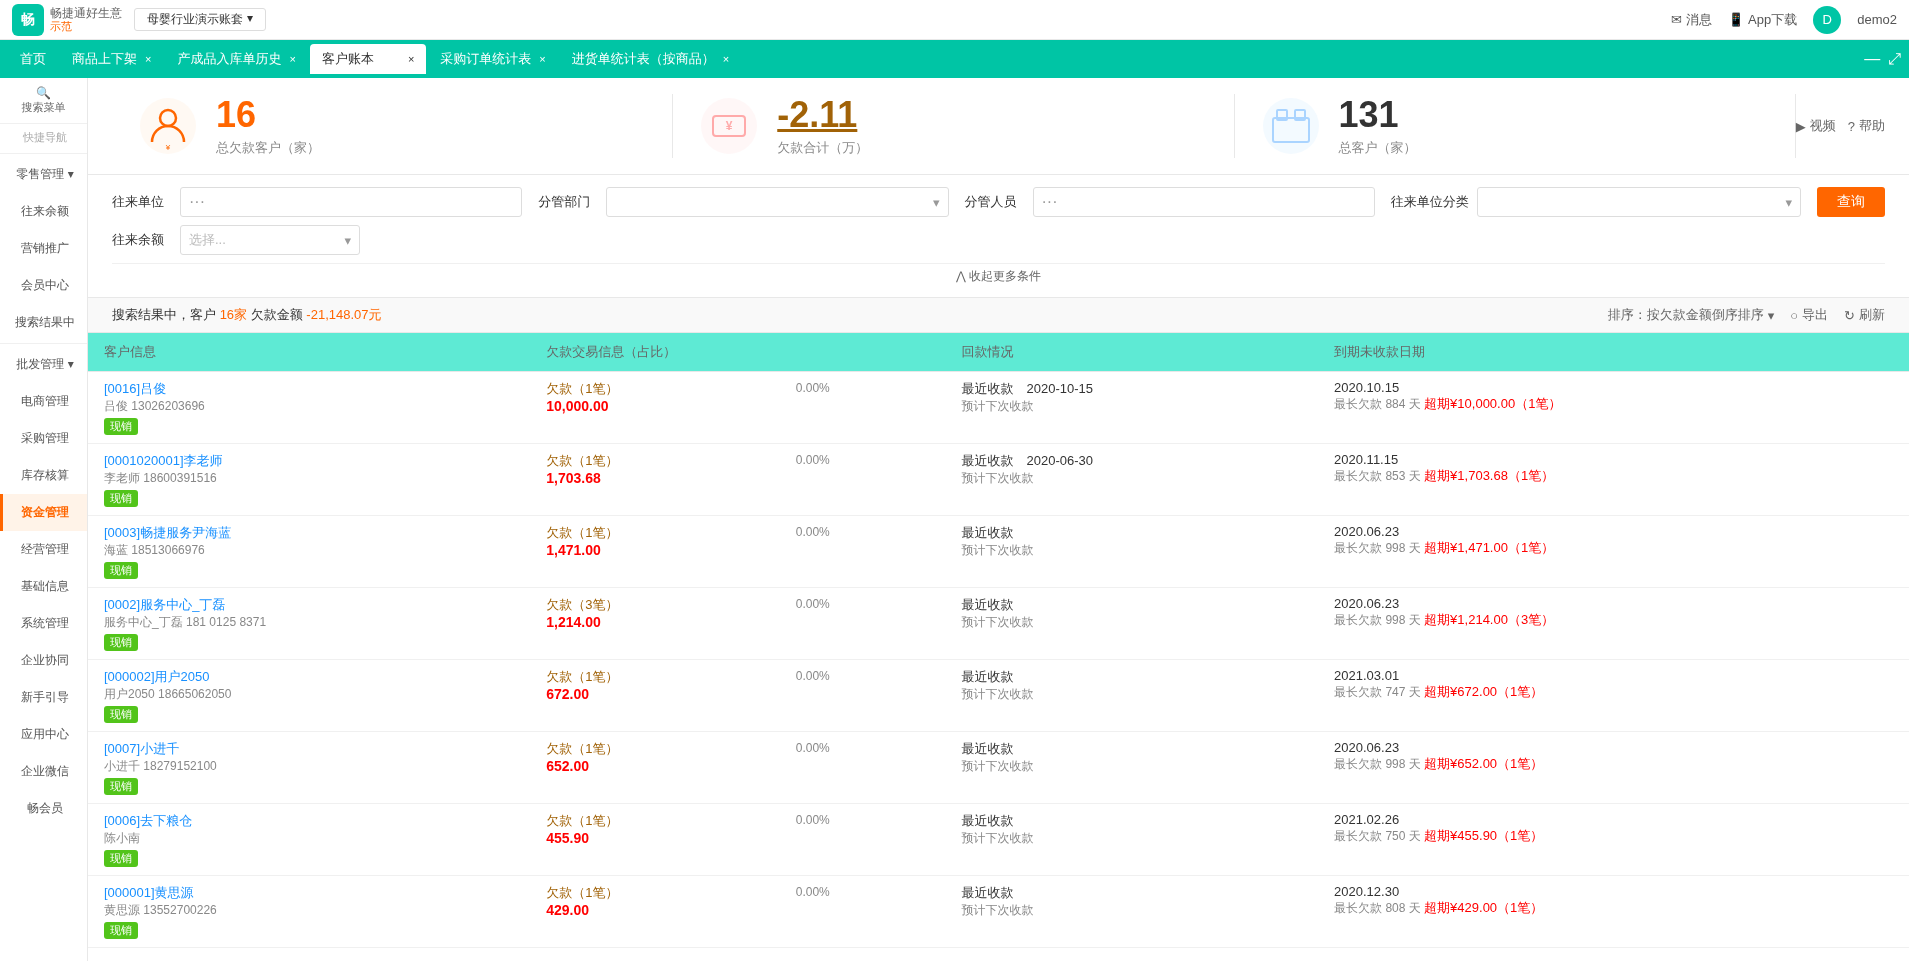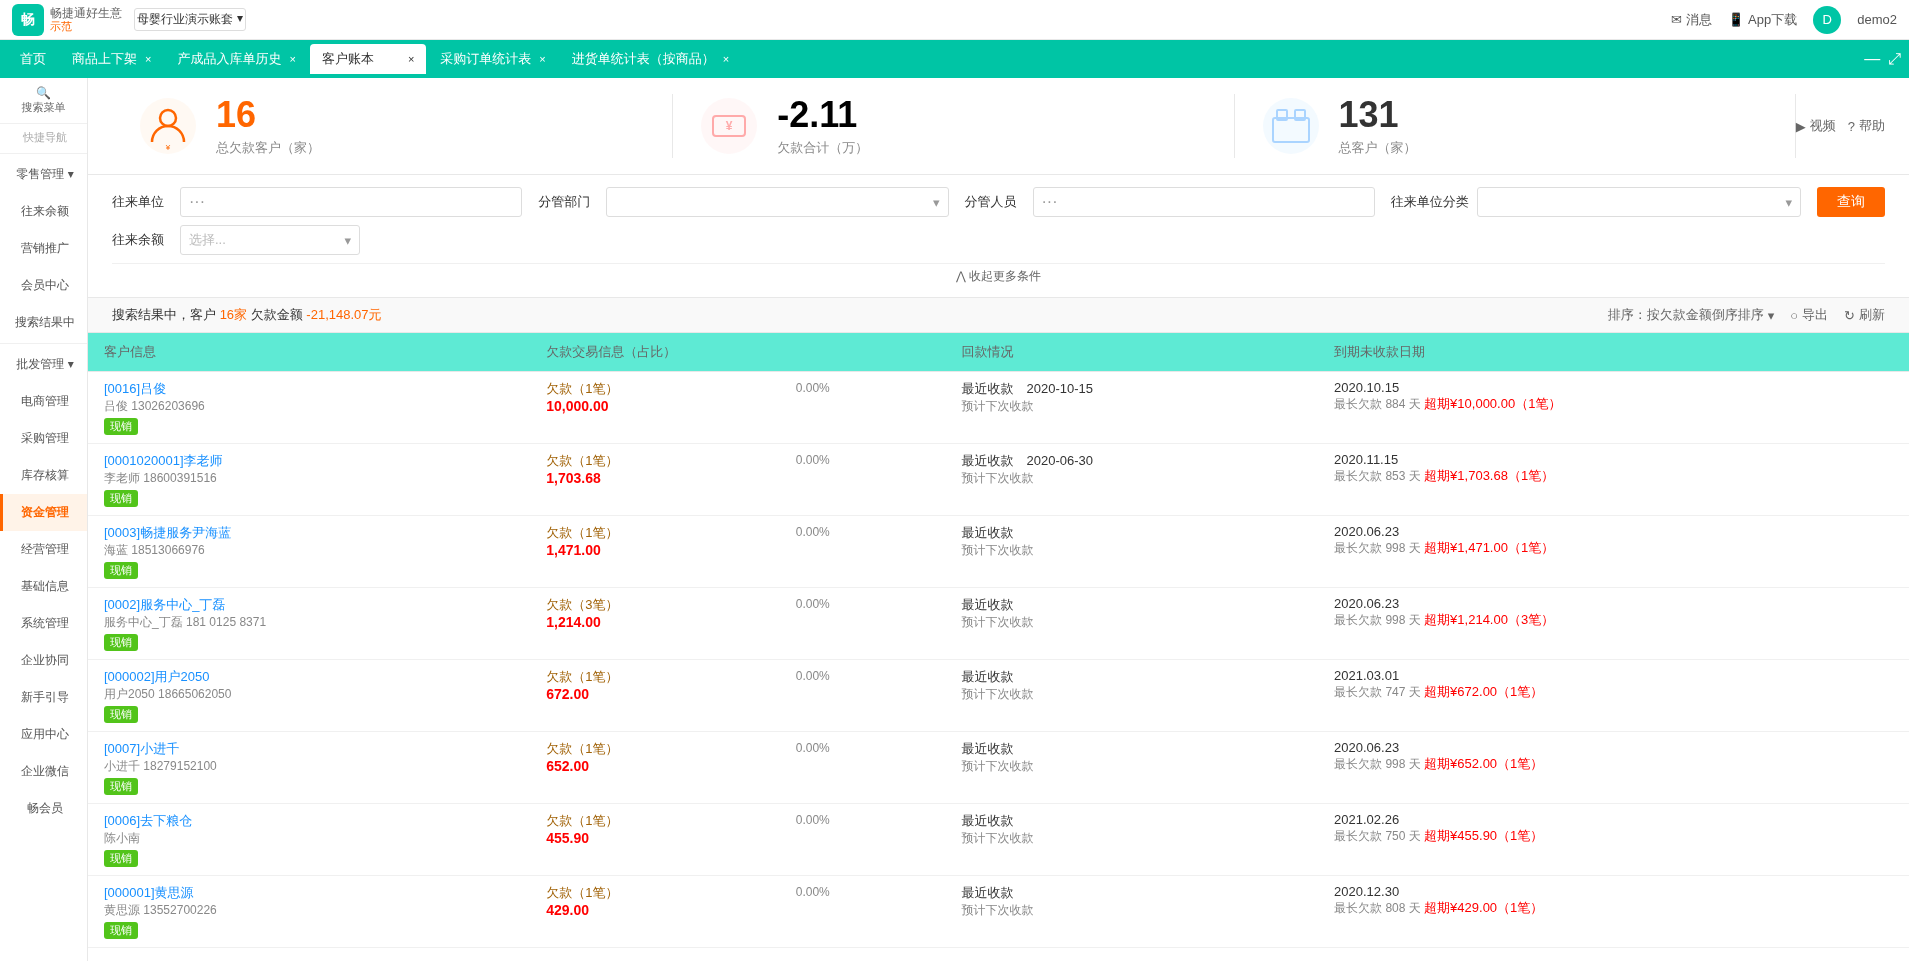--- a/index.html
+++ b/index.html
@@ -8,21 +8,21 @@
     
     .top-bar {
       display: flex; align-items: center; height: 40px;
       background: #fff; border-bottom: 1px solid #e8e8e8;
       padding: 0 12px; gap: 12px;
     }
     .logo { display: flex; align-items: center; gap: 6px; }
     .logo-icon { width: 32px; height: 32px; background: #00c5a5; border-radius: 6px; display: flex; align-items: center; justify-content: center; color: #fff; font-size: 14px; font-weight: bold; }
     .logo-text { font-size: 12px; color: #666; }
     .logo-sub { font-size: 11px; color: #f60; }
-    .company-select { display: flex; align-items: flex-start; gap: 4px; font-size: 12px; color: #333; border: 1px solid #ddd; padding: 2px 2px; border-radius: 3px; cursor: pointer; }
+    .company-select { display: flex; align-items: flex-start; gap: 4px; font-size: 12px; color: #333; border: 1px solid #ddd; padding: 2px 12px; border-radius: 3px; cursor: pointer; }
     .top-right { margin-left: auto; display: flex; align-items: center; gap: 16px; font-size: 13px; color: #555; }
     .top-right span { cursor: pointer; display: flex; align-items: center; gap: 4px; }
 
     
     .tab-bar {
       display: flex; align-items: center; background: #00c5a5; height: 38px;
       padding: 0 8px; gap: 2px;
     }
     .tab-item {
       display: flex; align-items: center; gap: 4px; padding: 0 12px; height: 30px;
@@ -58,21 +58,21 @@
       padding: 16px 24px; gap: 0; align-items: center;
     }
     .stat-card { display: flex; align-items: center; gap: 16px; flex: 1; padding: 0 24px; border-right: 1px solid #e8e8e8; }
     .stat-card:last-child { border-right: none; }
     .stat-icon { width: 64px; height: 64px; display: flex; align-items: center; justify-content: center; }
     .stat-icon svg { width: 56px; height: 56px; }
     .stat-info { display: flex; flex-direction: column; }
     .stat-value { font-size: 36px; font-weight: bold; line-height: 1.1; }
     .stat-label { font-size: 13px; color: #888; margin-top: 4px; }
     .stat-value.red { color: #f60; }
-    .stat-value.neg { color: #000000; }
+    .stat-value.neg { color: #a16207; text-decoration: underline; }
     .stat-value.black { color: #333; font-weight: bold; }
     .stats-right-actions { display: flex; align-items: center; gap: 12px; font-size: 13px; color: #666; margin-left: auto; }
     .stats-right-actions span { display: flex; align-items: center; gap: 4px; cursor: pointer; }
 
     
     .filter-area { background: #fff; padding: 12px 24px 8px; border-bottom: 1px solid #e8e8e8; }
     .filter-row { display: flex; align-items: center; gap: 16px; margin-bottom: 8px; flex-wrap: wrap; }
     .filter-group { display: flex; align-items: center; gap: 8px; flex: 1; min-width: 200px; }
     .filter-label { font-size: 13px; color: #333; white-space: nowrap; min-width: 60px; }
     .filter-input {

